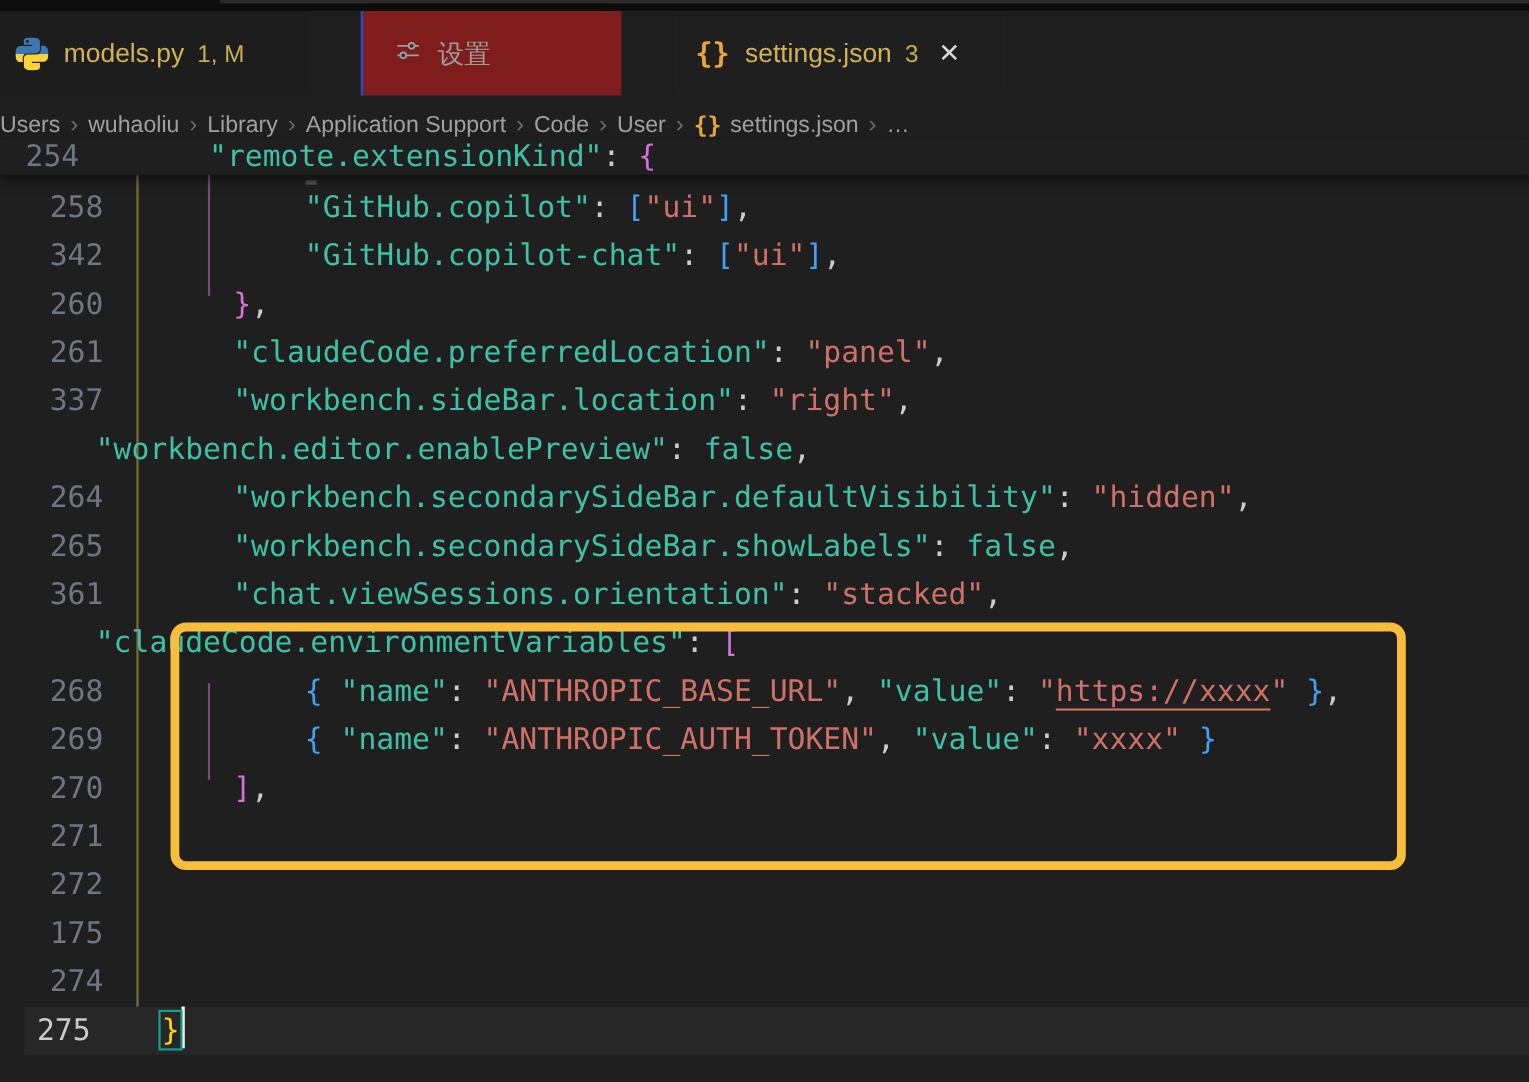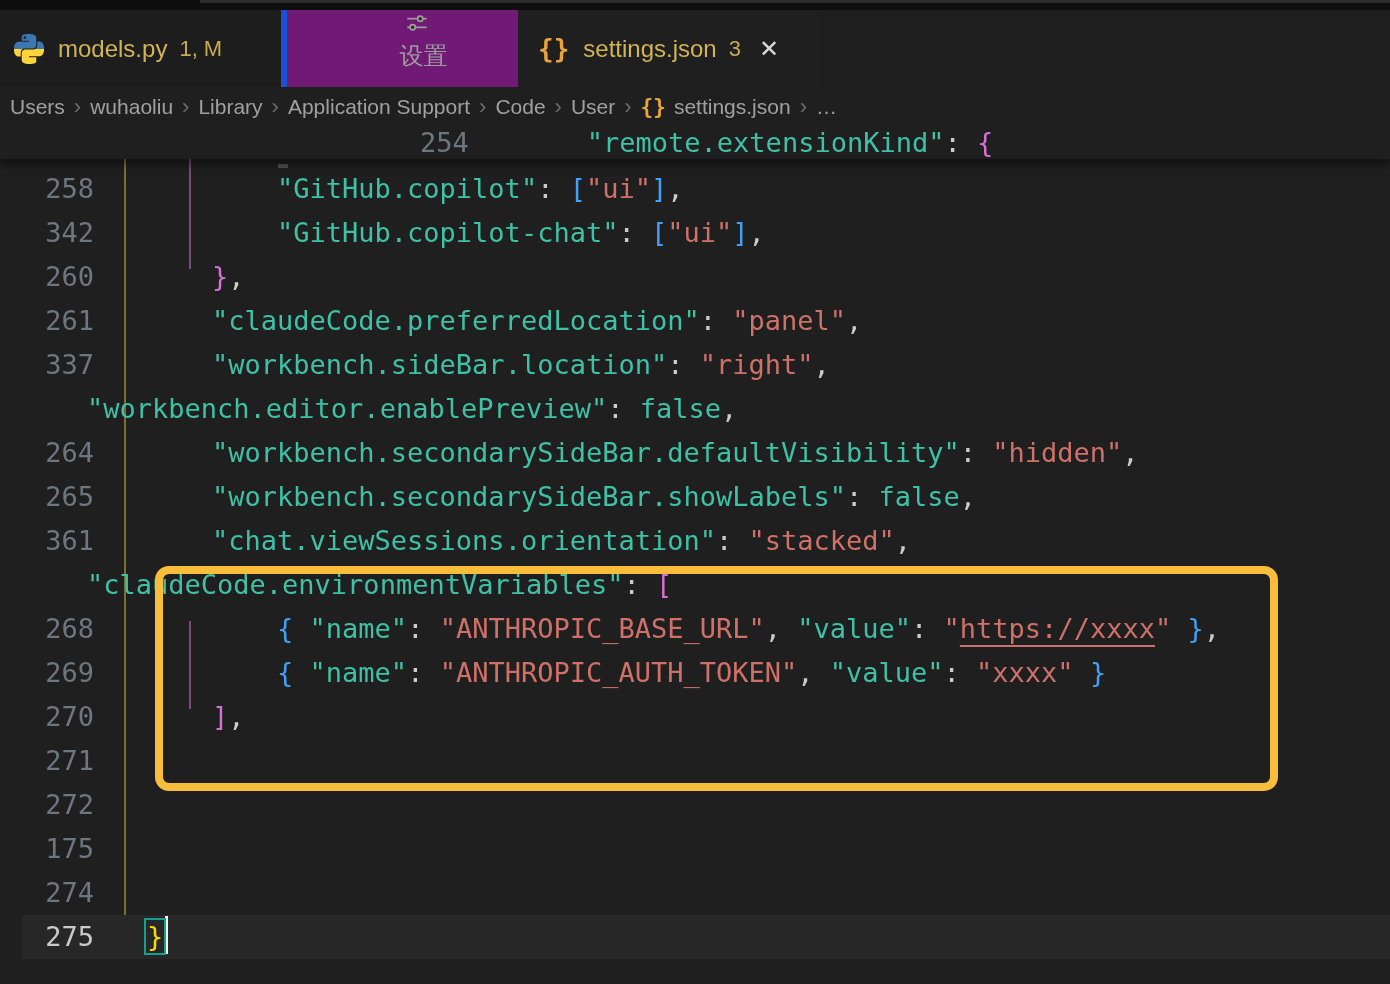--- a/index.html
+++ b/index.html
@@ -4,71 +4,71 @@
 <style>
   html,body{margin:0;padding:0;background:#1f1f1f;}
   body{width:1390px;height:984px;position:relative;overflow:hidden;
        font-family:"Liberation Sans",sans-serif;-webkit-font-smoothing:antialiased;}
 
   
   .top-strip{position:absolute;left:0;top:0;width:1390px;height:10px;background:#0d0d0d;}
   .top-strip .hairline{position:absolute;left:200px;right:0;top:0;height:3px;background:#2c2c2c;}
 
   
-  .tabbar{position:absolute;left:0;top:10px;width:1390px;height:77px;display:flex;background:#1e1e1e;}
+  .tabbar{position:absolute;left:0;top:10px;width:1390px;height:77px;display:flex;background:#1e1e1e;gap:47px;}
   .tab{display:flex;align-items:center;box-sizing:border-box;height:77px;cursor:pointer;}
   .tab-models{width:281px;background:#1d1d1d;padding-left:14px;}
-  .tab-cn{width:237px;background:#701a75;border-left:6px solid #1d4ed8;padding-left:28px;flex-direction:column;}
+  .tab-cn{width:237px;background:#7f1d1d;border-left:2px solid #1d4ed8;padding-left:28px;}
   .tab-json{width:304px;background:#1f1f1f;padding-left:20px;}
   .tab-rest{flex:1;background:#1e1e1e;}
   .tab-label{font-size:24px;color:var(--gold-tab);margin-left:14px;white-space:nowrap;}
   .tab-label.gray{color:#9d9d9d;}
   .tab-deco{font-size:22px;color:var(--gold-tab);margin-left:12px;opacity:.95;white-space:nowrap;}
   .close-x{font-size:24px;color:#d8d8d8;margin-left:18px;line-height:1;}
   .json-glyph{font-family:"DejaVu Sans Mono",monospace;font-weight:bold;color:var(--orange-icon);font-size:26px;}
   .py-icon svg{display:block;}
 
   
   .breadcrumb{position:absolute;left:0;top:87px;width:1390px;height:39px;background:#1f1f1f;
-              display:flex;align-items:center;padding-left:10px;box-sizing:border-box;}
+              display:flex;align-items:flex-end;box-sizing:border-box;}
   .crumb{font-size:21px;color:#a0a0a0;white-space:nowrap;cursor:pointer;}
   .crumb-sep{font-size:22px;color:#6d6d6d;margin:0 9px;}
   .crumb-json-glyph{font-family:"DejaVu Sans Mono",monospace;font-weight:bold;color:var(--orange-icon);font-size:21px;margin-right:8px;}
 
   
   .editor{position:absolute;left:0;top:126px;width:1390px;height:858px;background:#1f1f1f;}
 
   .guide{position:absolute;width:2px;z-index:1;}
   .guide-gold{left:124px;top:33px;height:770px;background:var(--guide-gold);}
   .guide-purple-a{left:189px;top:33px;height:110px;background:var(--guide-purple);}
   .guide-purple-b{left:189px;top:495px;height:88px;background:var(--guide-purple);}
   .line-fragment{position:absolute;left:278px;top:38px;width:10px;height:4px;background:#4f4f4f;z-index:1;}
 
   .code-lines{position:absolute;left:0;top:41px;width:1390px;z-index:2;padding-left:22px;}
   .row{display:flex;height:44px;}
   .row.current{background:#272727;}
   .gutter{width:125px;box-sizing:border-box;text-align:right;padding-right:53px;
           font-family:"DejaVu Sans Mono",monospace;font-size:27px;line-height:44px;color:#6e7681;flex:none;}
-  .row.current .gutter{color:#cacaca;}
+  .row.current .gutter{color:#cacaca;text-align:center;}
   .code{margin:0;font-family:"DejaVu Sans Mono",monospace;font-size:27px;line-height:44px;white-space:pre;}
 
   .tk-ind{color:#cccccc;}
   .tk-key{color:var(--c-key);}
   .tk-str{color:var(--c-str);}
   .tk-kw{color:var(--c-key);text-align:right;}
   .tk-pun{color:#cccccc;}
   .tk-b2{color:var(--c-b2);}
   .tk-b3{color:var(--c-b3);}
   .tk-link{color:var(--c-str);text-decoration:underline;text-underline-offset:7px;text-decoration-thickness:2px;}
   .tk-match{color:var(--c-b1);outline:2px solid var(--c-matchbox);outline-offset:1px;}
   .cursor{display:inline-block;width:3px;height:38px;background:#f2f2f2;vertical-align:-8px;margin-left:2px;}
 
   
   .sticky{position:absolute;left:0;top:0;width:1390px;height:33px;background:#1f1f1f;z-index:7;
-          display:flex;box-shadow:0 5px 9px rgba(0,0,0,.5);justify-content:center;}
+          display:flex;box-shadow:0 5px 9px rgba(0,0,0,.5);}
   .sticky .gutter{line-height:33px;}
   .sticky .code{line-height:33px;}
 
   
   .highlight-box{position:absolute;left:155px;top:440px;width:1123px;height:225px;box-sizing:border-box;
                  border:8px solid var(--box-orange);border-radius:14px;z-index:6;pointer-events:none;}
 </style>
 </head>
 <body>
 

